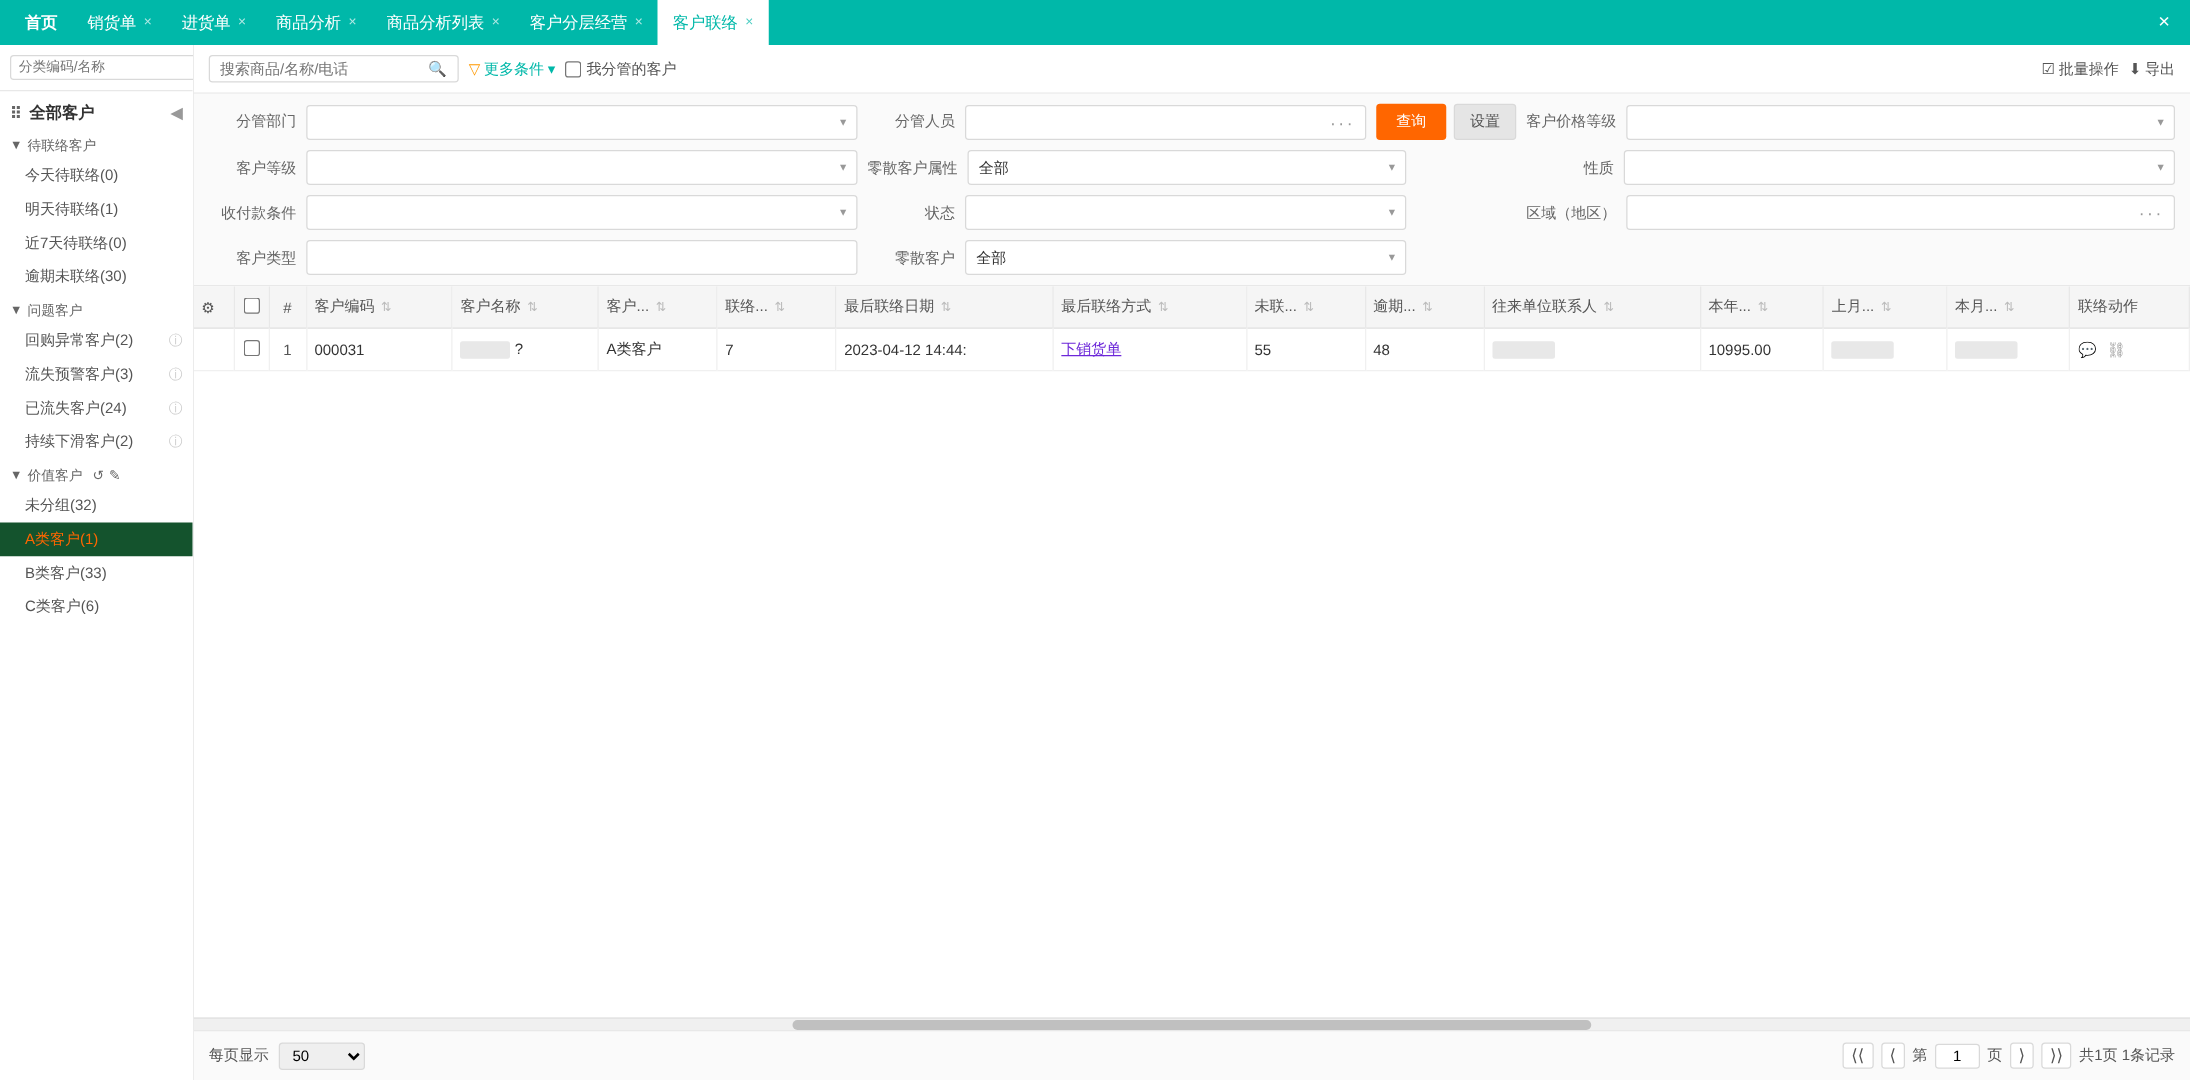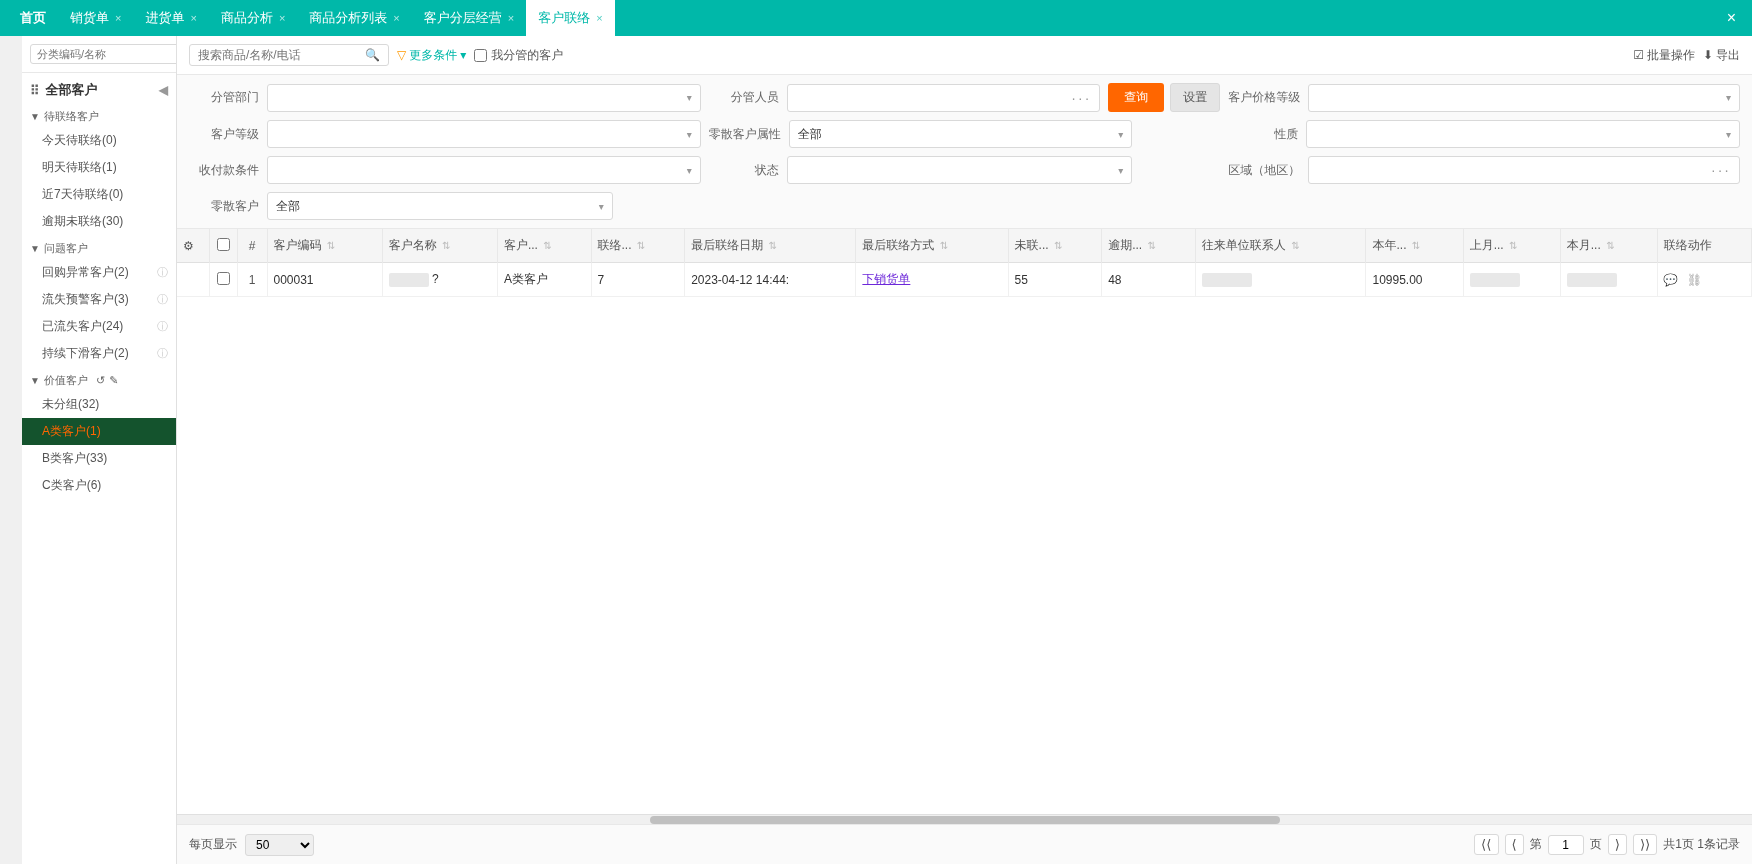--- a/index.html
+++ b/index.html
@@ -39,21 +39,20 @@
       color: #fff;
       font-size: 16px;
       cursor: pointer;
       padding: 0 8px;
     }
 
     
     .main-layout {
       display: flex;
       height: calc(864px - 36px);
-      padding-left: 22px;
     }
 
     
     .sidebar {
       width: 155px;
       background: #fff;
       border-right: 1px solid #e0e0e0;
       display: flex;
       flex-direction: column;
       overflow-y: auto;
@@ -501,20 +500,24 @@
         </div>
         <div style="width: 80px;"></div>
       </div>
 
       <div class="filter-row">
         <span class="filter-label">区域（地区）</span>
         <div class="filter-input" style="flex:1;">
           <span></span>
           <span class="dots">···</span>
         </div>
+      </div>
+      <div class="filter-row">
+        <span class="filter-label">客户类型</span>
+        <div class="filter-input" style="flex:1;"></div>
       </div>
       <div class="filter-row">
         <span class="filter-label">零散客户</span>
         <div class="filter-input" style="flex:1;">
           <span>全部</span>
           <span class="arrow">▾</span>
         </div>
         <div style="width: 80px;"></div>
       </div>
     </div>

